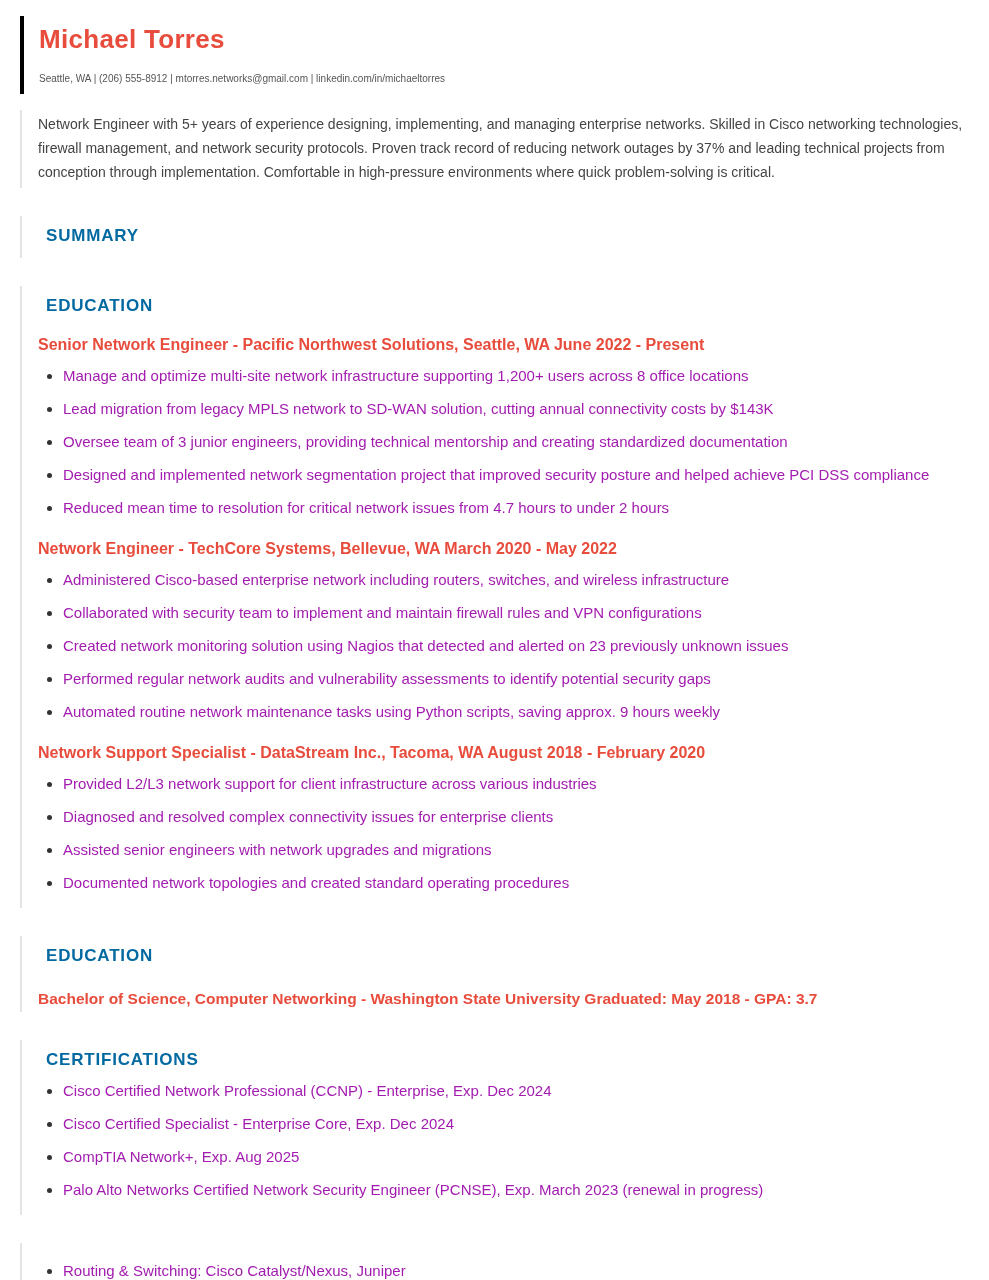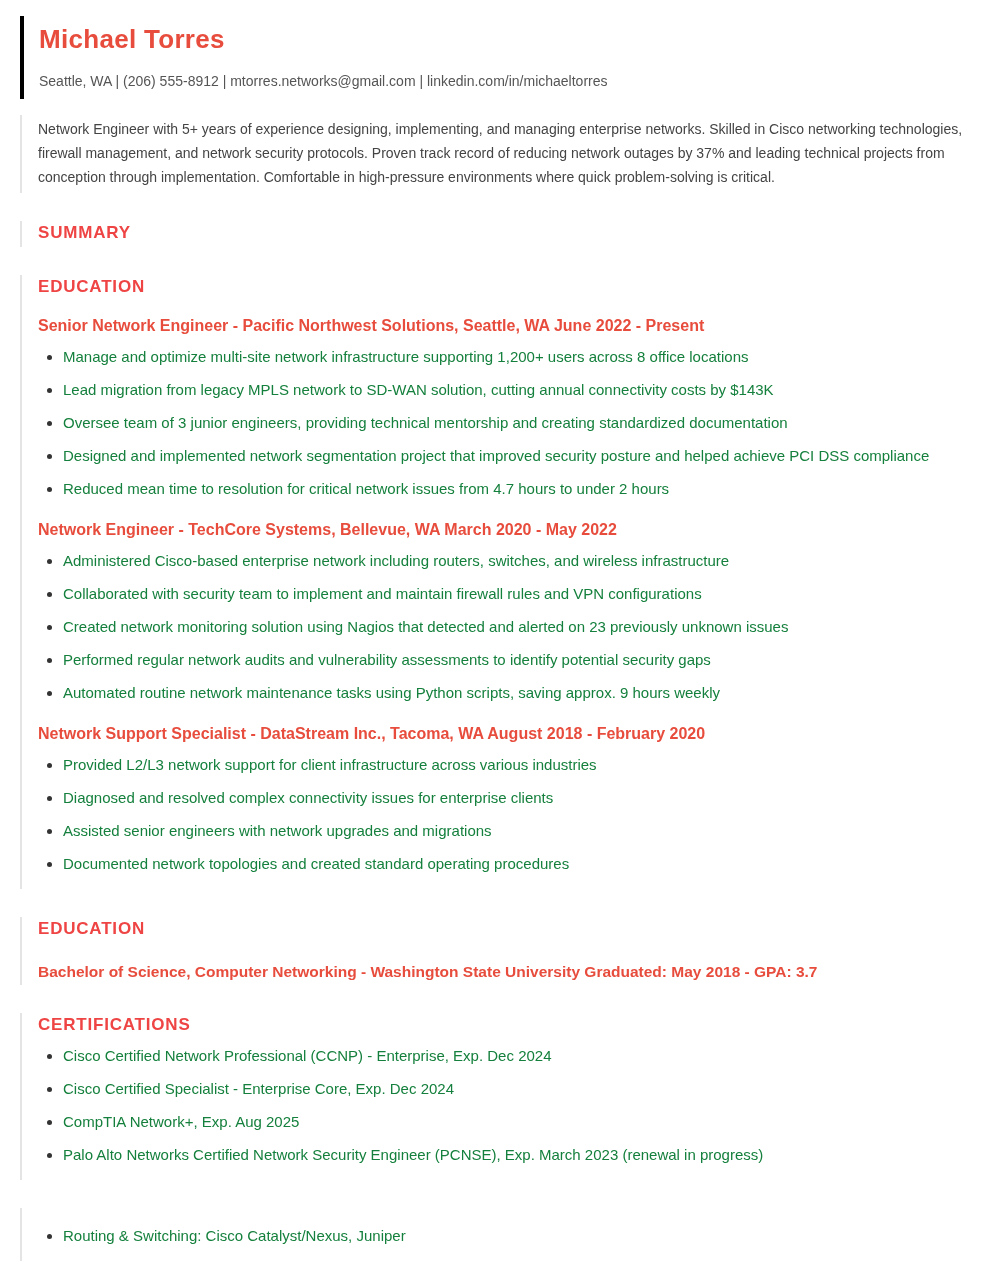--- a/index.html
+++ b/index.html
@@ -23,61 +23,61 @@
     margin-bottom: 16px;
   }
   .name {
     margin: 0 0 18px 0;
     font-size: 26px;
     font-weight: bold;
     color: #e74c3c;
     letter-spacing: 0.3px;
   }
   .contact {
-    font-size: 14px;
+    font-size: 10px;
     color: #555555;
   }
 
   
   .block {
     border-left: 2px solid #e4e4e4;
     padding: 2px 0 4px 16px;
     margin-bottom: 28px;
   }
   .summary-paragraph {
     margin: 0;
     font-size: 14px;
     line-height: 24px;
     max-width: 930px;
   }
   .section-heading {
-    margin: 0;
+    margin: 8px;
     font-size: 17px;
     font-weight: bold;
-    color: #ef4444;
+    color: #0369a1;
     letter-spacing: 0.8px;
   }
 
   
   .job-title {
     margin: 20px 0 0 0;
     font-size: 16px;
     font-weight: bold;
     color: #e74c3c;
   }
   ul.bullets {
     margin: 10px 0 4px 0;
     padding-left: 25px;
     list-style: disc;
   }
   ul.bullets li {
     margin: 9px 0;
     font-size: 15px;
     line-height: 24px;
-    color: #15803d;
+    color: #a21caf;
     max-width: 900px;
   }
   ul.bullets li::marker { color: #333333; }
 
   .degree-line {
     margin: 24px 0 0 0;
     font-size: 15.5px;
     font-weight: bold;
     color: #e74c3c;
   }

